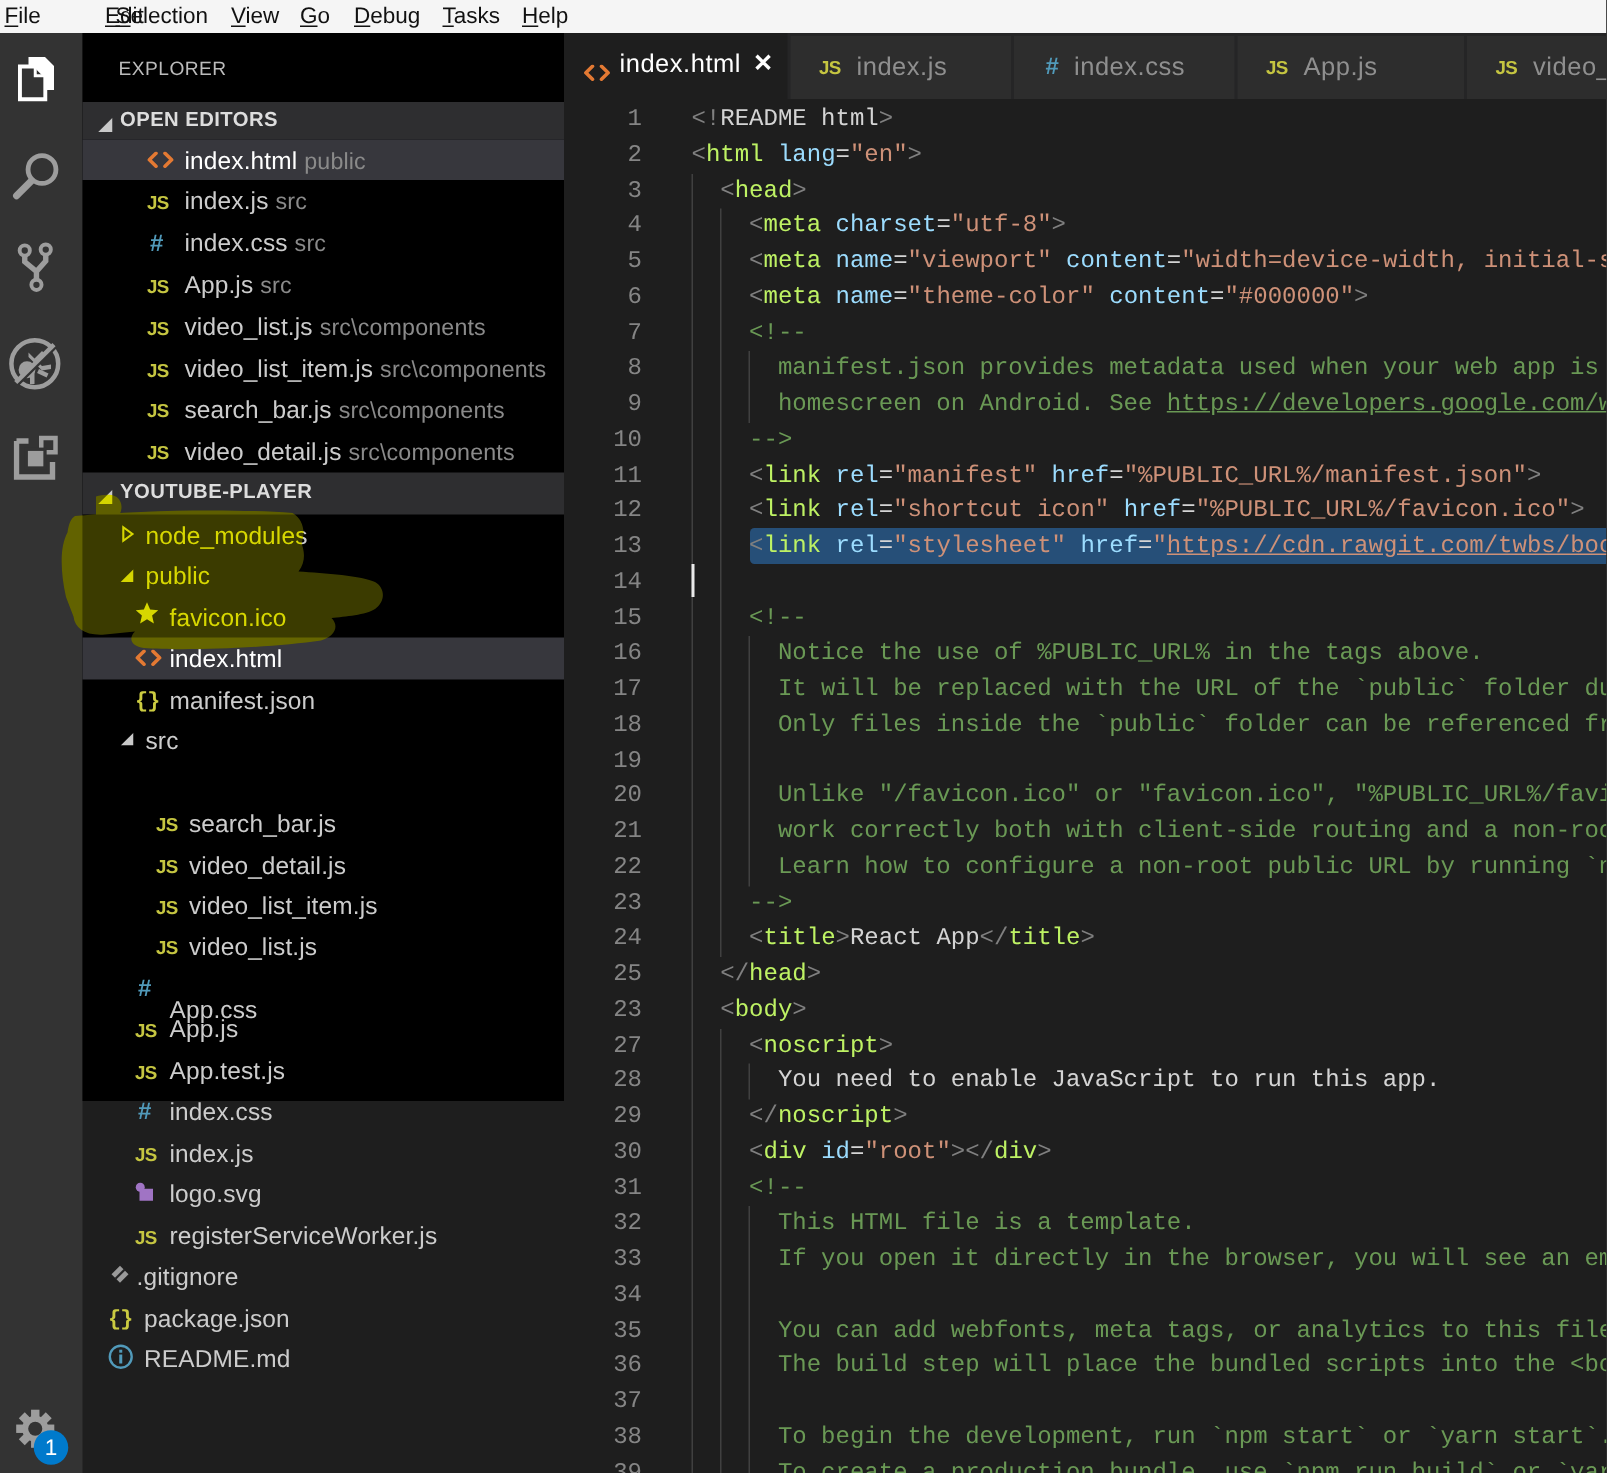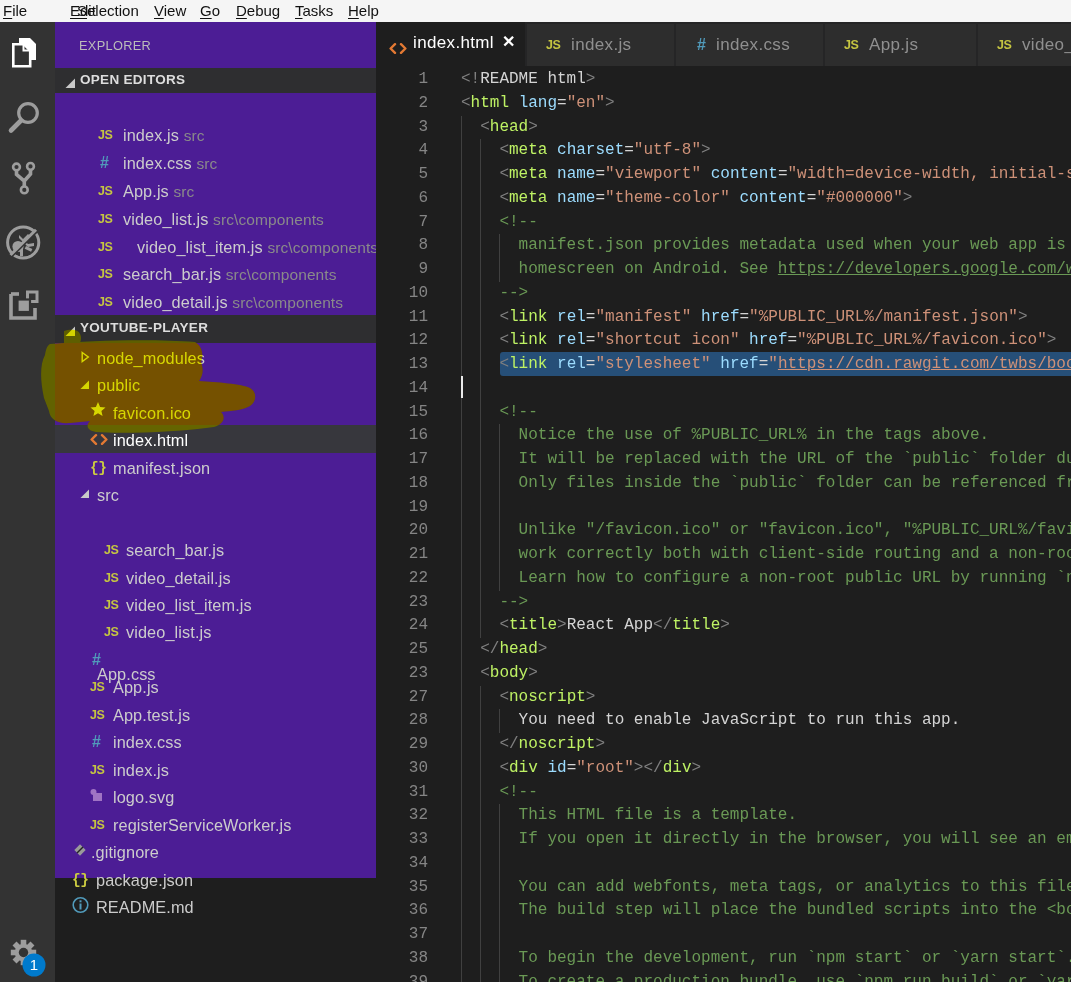--- a/index.html
+++ b/index.html
@@ -5,21 +5,21 @@
 html,body{margin:0;padding:0;background:#1e1e1e;}
 #root{position:relative;width:1071px;height:982px;overflow:hidden;background:#1e1e1e;font-family:"Liberation Sans",sans-serif;}
 
 #menubar{position:absolute;left:0;top:0;width:1071px;height:22px;background:#f5f5f5;color:#111;font-size:15px;}
 #menubar span.mi{position:absolute;top:2px;}
 #menubar .al{text-decoration:underline;text-underline-offset:2px;}
 
 #actbar{position:absolute;left:0;top:22px;width:55px;height:960px;background:#333333;}
 #actbar svg{position:absolute;}
 
-#sidebar{position:absolute;left:55px;top:22px;width:321px;height:856px;background:#4c1d95;color:#cccccc;}
+#sidebar{position:absolute;left:55px;top:22px;width:321px;height:712px;background:#000000;color:#cccccc;}
 .sechead{position:absolute;left:0;width:321px;background:#2e2e30;color:#dddddd;font-weight:bold;font-size:13.5px;}
 .sechead .tw{position:absolute;}
 .sechead .tx{position:absolute;letter-spacing:0.3px;}
 #explorer-title{position:absolute;left:24px;top:16px;font-size:12.8px;color:#bbbbbb;letter-spacing:0.3px;}
 .row{position:absolute;left:0;width:321px;height:28px;}
 .rowsel{background:#37373d;}
 .row .lbl{position:absolute;top:50%;transform:translateY(-50%);margin-top:1.2px;font-size:16.3px;letter-spacing:0.1px;white-space:pre;}
 .row .dim{color:#8a8a8a;font-size:15.5px;}
 .row .ic{position:absolute;top:50%;transform:translateY(-50%);margin-top:1.2px;}
 .icJS{color:#c5c541;font-weight:bold;font-size:12.5px;letter-spacing:-0.5px;}
@@ -118,39 +118,45 @@
 <div id="sidebar">
 <div id="explorer-title">EXPLORER</div>
 
 <div class="sechead" style="top:45.5px;height:25px;">
   <span class="tw" style="left:10px;top:8px;"><svg width="10" height="10" viewBox="0 0 10 10">
             <polygon points="10,0.5 10,10 0.5,10" fill="#c9c9c9"></polygon>
           </svg></span>
   <span class="tx" style="left:25px;top:4px;">OPEN EDITORS</span>
 </div>
 
+<div class="row rowsel" style="top:70.5px;height:27.8px;">
+        <span class="ic" style="left:43px;"><svg width="18" height="11" viewBox="0 0 18 11">
+            <path d="M6 1.2 L1.6 5.5 L6 9.8 M12 1.2 L16.4 5.5 L12 9.8" fill="none" stroke="#e37933" stroke-width="2.4" stroke-linecap="round" stroke-linejoin="round"></path>
+          </svg></span>
+        <span class="lbl" style="left:68px;color:#ffffff;">index.html <span class="dim">public</span></span>
+      </div>
 <div class="row" style="top:98.3px;height:27.8px;">
         <span class="ic icJS" style="left:43px;">JS</span>
         <span class="lbl" style="left:68px;">index.js <span class="dim">src</span></span>
       </div>
 <div class="row" style="top:126.1px;height:27.8px;">
         <span class="ic icCSS" style="left:45px;">#</span>
         <span class="lbl" style="left:68px;">index.css <span class="dim">src</span></span>
       </div>
 <div class="row" style="top:153.9px;height:27.8px;">
         <span class="ic icJS" style="left:43px;">JS</span>
         <span class="lbl" style="left:68px;">App.js <span class="dim">src</span></span>
       </div>
 <div class="row" style="top:181.7px;height:27.8px;">
         <span class="ic icJS" style="left:43px;">JS</span>
         <span class="lbl" style="left:68px;">video_list.js <span class="dim">src\components</span></span>
       </div>
 <div class="row" style="top:209.5px;height:27.8px;">
         <span class="ic icJS" style="left:43px;">JS</span>
-        <span class="lbl" style="left:82px;">video_list_item.js <span class="dim">src\components</span></span>
+        <span class="lbl" style="left:68px;">video_list_item.js <span class="dim">src\components</span></span>
       </div>
 <div class="row" style="top:237.3px;height:27.8px;">
         <span class="ic icJS" style="left:43px;">JS</span>
         <span class="lbl" style="left:68px;">search_bar.js <span class="dim">src\components</span></span>
       </div>
 <div class="row" style="top:265.1px;height:27.8px;">
         <span class="ic icJS" style="left:43px;">JS</span>
         <span class="lbl" style="left:68px;">video_detail.js <span class="dim">src\components</span></span>
       </div>
 
@@ -206,21 +212,21 @@
 <div class="row" style="top:568.1px;height:27.47px;">
         <span class="ic icJS" style="left:49px;">JS</span>
         <span class="lbl" style="left:71px;">video_list_item.js</span>
       </div>
 <div class="row" style="top:595.5px;height:27.47px;">
         <span class="ic icJS" style="left:49px;">JS</span>
         <span class="lbl" style="left:71px;">video_list.js</span>
       </div>
 <div class="row" style="top:623px;height:27.47px;">
         <span class="ic icCSS" style="left:37px;">#</span>
-        <span class="lbl" style="left:42px;margin-top:15px;">App.css</span>
+        <span class="lbl" style="left:58px;margin-top:15px;">App.css</span>
       </div>
 <div class="row" style="top:650.5px;height:27.47px;">
         <span class="ic icJS" style="left:35px;">JS</span>
         <span class="lbl" style="left:58px;">App.js</span>
       </div>
 <div class="row" style="top:678px;height:27.47px;">
         <span class="ic icJS" style="left:35px;">JS</span>
         <span class="lbl" style="left:58px;">App.test.js</span>
       </div>
 <div class="row" style="top:705.4px;height:27.47px;">

